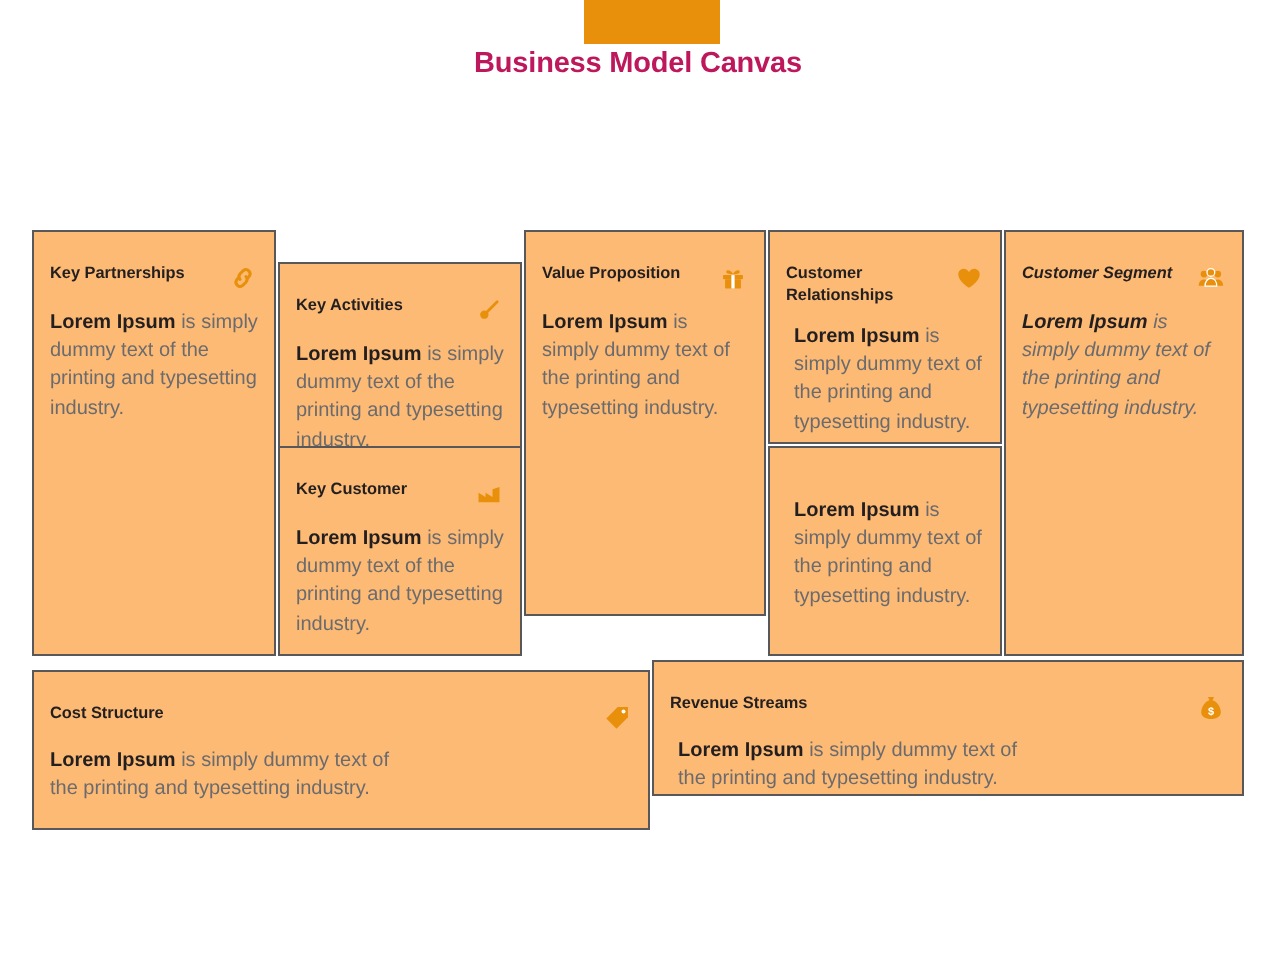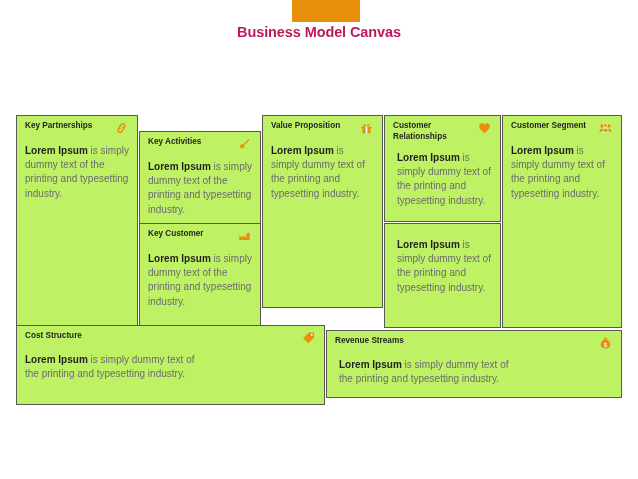--- a/index.html
+++ b/index.html
@@ -41,23 +41,23 @@
     position: absolute;
     left: 16px;
     top: 115px;
     width: 606px;
     height: 295px;
   }
 
   .cell {
     position: absolute;
     border: 1.4px solid #58585a;
-    background: #bef264;
+    background: #fdba74;
     box-sizing: border-box;
-    padding: 5px 8px 6px 8px;
+    padding: 16px 8px 6px 8px;
     overflow: hidden;
   }
 
   .cell-head {
     display: flex;
     align-items: flex-start;
     justify-content: space-between;
     gap: 4px;
   }
   .cell-title {
@@ -174,40 +174,40 @@
       <b>Lorem Ipsum</b><span> is simply dummy text of the printing and typesetting industry.</span>
     </div>
   </div>
 
   <div class="cell indent" style="left:368px; top:108px; width:117px; height:105px;">
     <div class="cell-body">
       <b>Lorem Ipsum</b><span> is simply dummy text of the printing and typesetting industry.</span>
     </div>
   </div>
 
-  <div class="cell" style="left:486px; top:0px; width:120px; height:213px;">
+  <div class="cell" style="left:486px; top:0px; width:120px; height:213px;font-style:italic;">
     <div class="cell-head">
       <div class="cell-title">Customer Segment</div>
       <svg class="icon" viewBox="0 0 24 24">
         <g fill="#E8900C">
           <circle cx="6" cy="8.6" r="2.9"></circle>
           <path d="M1.4 18.6 C1.4 15.3 3.4 13.2 6 13.2 C8.6 13.2 10.6 15.3 10.6 18.6 Z"></path>
           <circle cx="17.8" cy="8.6" r="2.9"></circle>
           <path d="M13.2 18.6 C13.2 15.3 15.2 13.2 17.8 13.2 C20.4 13.2 22.4 15.3 22.4 18.6 Z"></path>
           <circle cx="11.9" cy="7.2" r="3.3" stroke="#ffffff" stroke-width="1.1"></circle>
           <path d="M6.9 18.9 C6.9 14.9 9.1 12.4 11.9 12.4 C14.7 12.4 16.9 14.9 16.9 18.9 Z" stroke="#ffffff" stroke-width="1.1"></path>
         </g>
       </svg>
     </div>
     <div class="cell-body">
       <b>Lorem Ipsum</b><span> is simply dummy text of the printing and typesetting industry.</span>
     </div>
   </div>
 
-  <div class="cell wide" style="left:0px; top:210px; width:309px; height:80px;">
+  <div class="cell wide" style="left:0px; top:220px; width:309px; height:80px;">
     <div class="cell-head">
       <div class="cell-title">Cost Structure</div>
       <svg class="icon" viewBox="0 0 24 24">
         <g fill="#E8900C">
           <path d="M12.6 2.6 L21.4 2.6 L21.4 11.4 L11.6 21.2 L2.8 12.4 Z"></path>
         </g>
         <circle cx="17.6" cy="6.5" r="1.7" fill="#ffffff"></circle>
       </svg>
     </div>
     <div class="cell-body" style="max-width:185px;">

